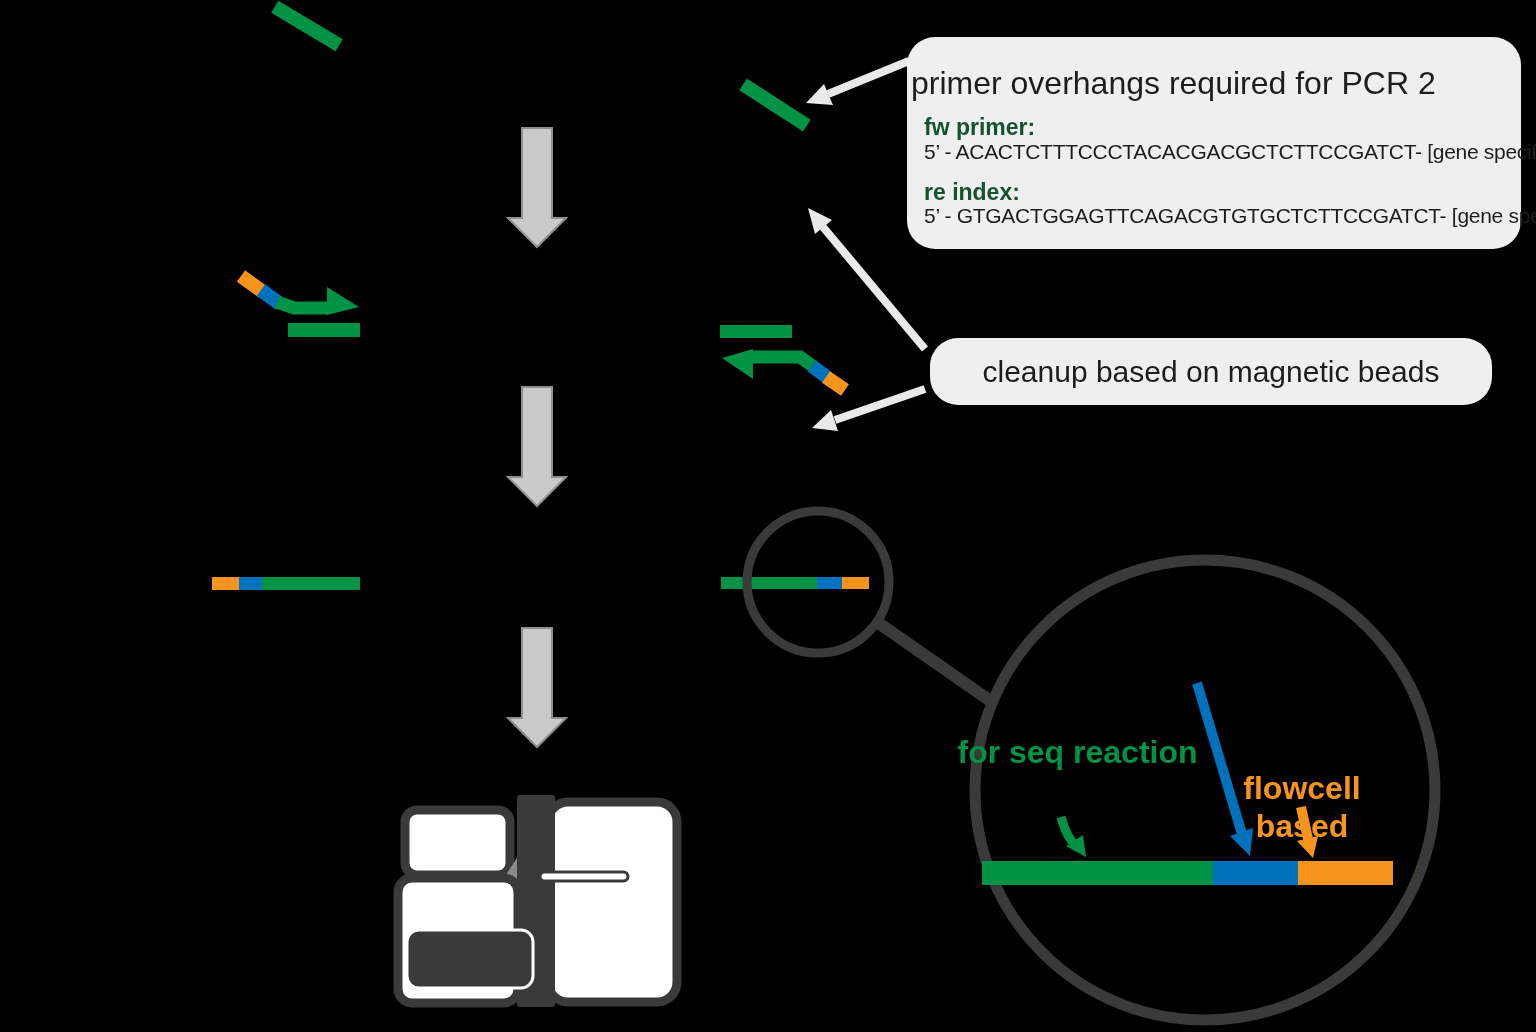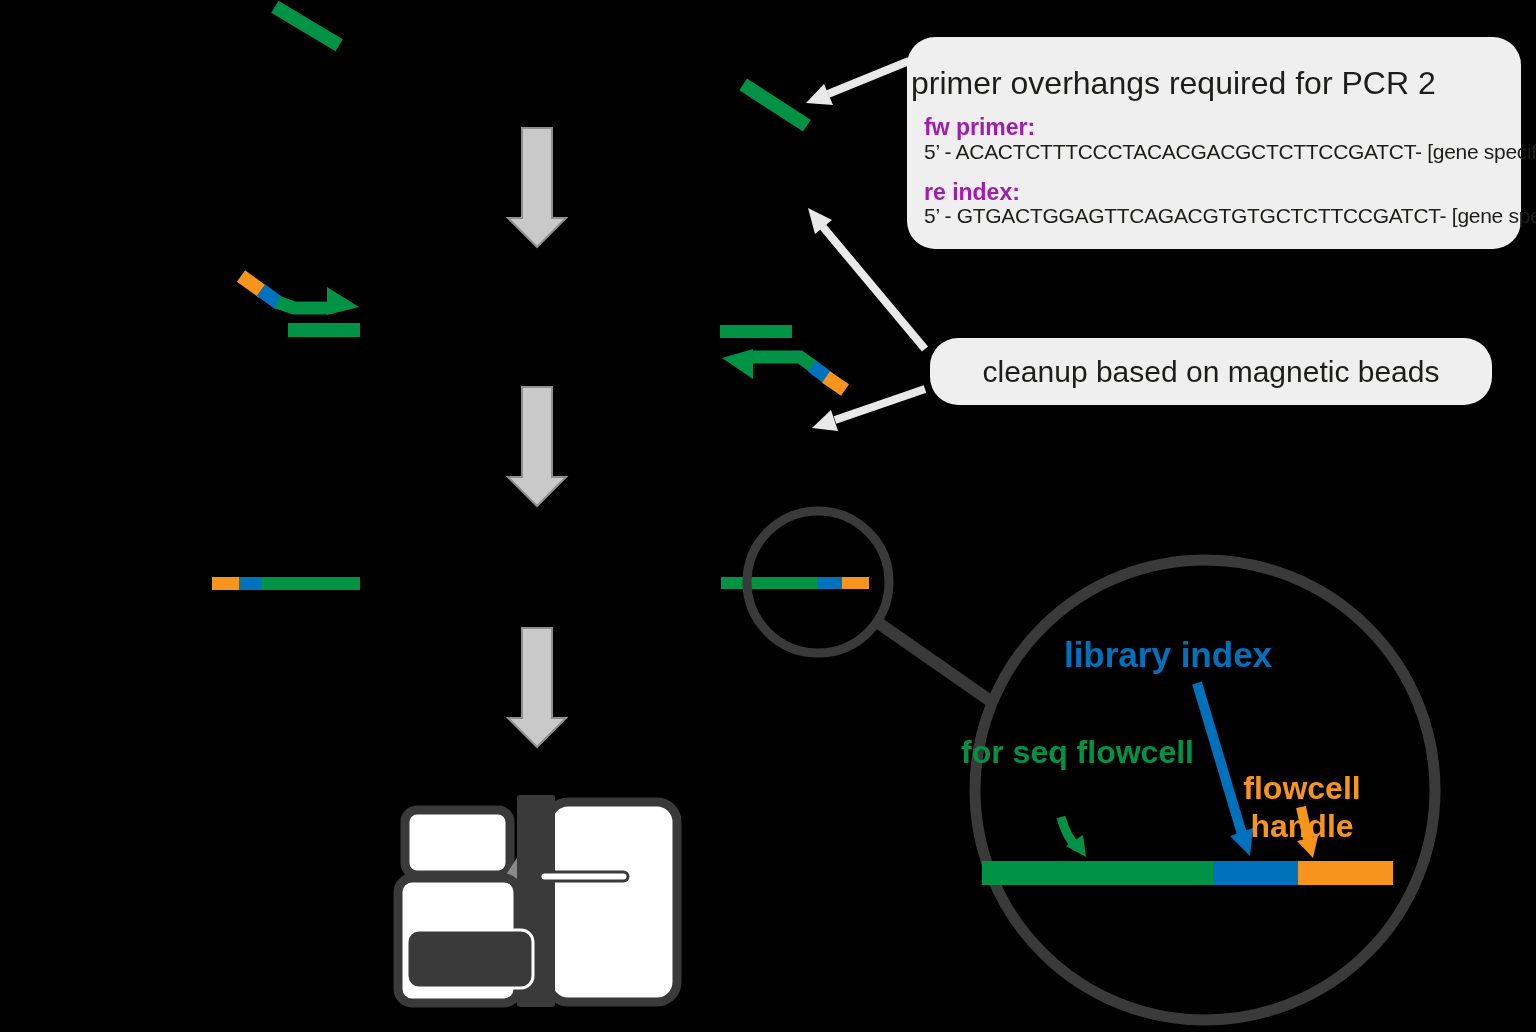--- a/index.html
+++ b/index.html
@@ -3,21 +3,21 @@
 <meta charset="utf-8">
 <style>
   html,body{margin:0;padding:0;background:#000;}
   .stage{position:relative;width:1536px;height:1032px;background:#000;overflow:hidden;
          font-family:"Liberation Sans",sans-serif;}
   .stage svg{position:absolute;left:0;top:0;}
   .callout{position:absolute;background:#EFEFEF;border-radius:28px;}
   .callout-primer{left:907px;top:37px;width:614px;height:212px;}
   .callout-cleanup{left:930px;top:338px;width:562px;height:67px;}
   .cp-title{position:absolute;left:4px;top:28px;font-size:32px;color:#1D1D1B;white-space:nowrap;}
-  .cp-sublabel{position:absolute;left:17px;font-size:23px;font-weight:bold;color:#a21caf;white-space:nowrap;}
+  .cp-sublabel{position:absolute;left:17px;font-size:23px;font-weight:bold;color:#14532d;white-space:nowrap;}
   .cp-seq{position:absolute;left:17px;font-size:21px;color:#1D1D1B;white-space:nowrap;letter-spacing:-0.3px;}
   .cleanup-text{position:absolute;left:0;top:0;width:100%;height:100%;line-height:67px;
                 text-align:center;font-size:30px;color:#1D1D1B;white-space:nowrap;}
   .zoom-label{position:absolute;font-weight:bold;text-align:center;line-height:38px;white-space:nowrap;}
   .zl-library{left:1040px;top:636px;width:256px;font-size:35px;}
   .zl-priming{left:955px;top:733px;width:245px;font-size:32px;}
   .zl-flowcell{left:1222px;top:729px;width:160px;font-size:32px;margin-top:40px;}
 </style>
 </head>
 <body>
@@ -116,22 +116,21 @@
     <div class="cp-sublabel" style="top:77px">fw primer:</div>
     <div class="cp-seq" style="top:103px">5’ - ACACTCTTTCCCTACACGACGCTCTTCCGATCT- [gene specific]</div>
     <div class="cp-sublabel" style="top:142px">re index:</div>
     <div class="cp-seq" style="top:167px">5’ - GTGACTGGAGTTCAGACGTGTGCTCTTCCGATCT- [gene specific]</div>
   </div>
 
   <div class="callout callout-cleanup">
     <div class="cleanup-text">cleanup based on magnetic beads</div>
   </div>
 
-  <div class="zoom-label zl-library" style="color: rgb(0, 113, 188);">library index</div>
   <div class="zoom-label zl-priming" style="color: rgb(0, 146, 69);">
-    <div>for seq flowcell</div>
+    <div>for seq reaction</div>
   </div>
   <div class="zoom-label zl-flowcell" style="color: rgb(247, 148, 30);">
     <div>flowcell</div>
-    <div>handle</div>
+    <div>based</div>
   </div>
 
 </div>
 
 </body></html>

